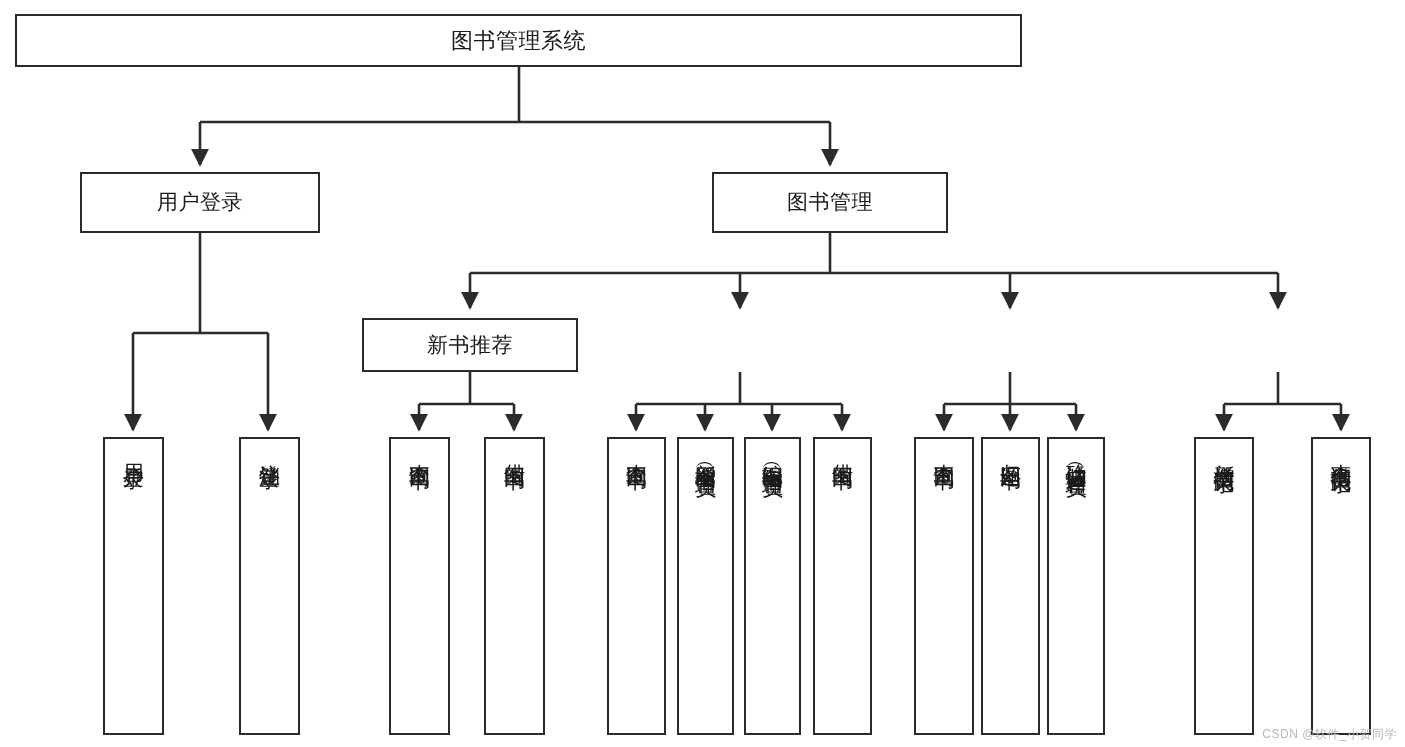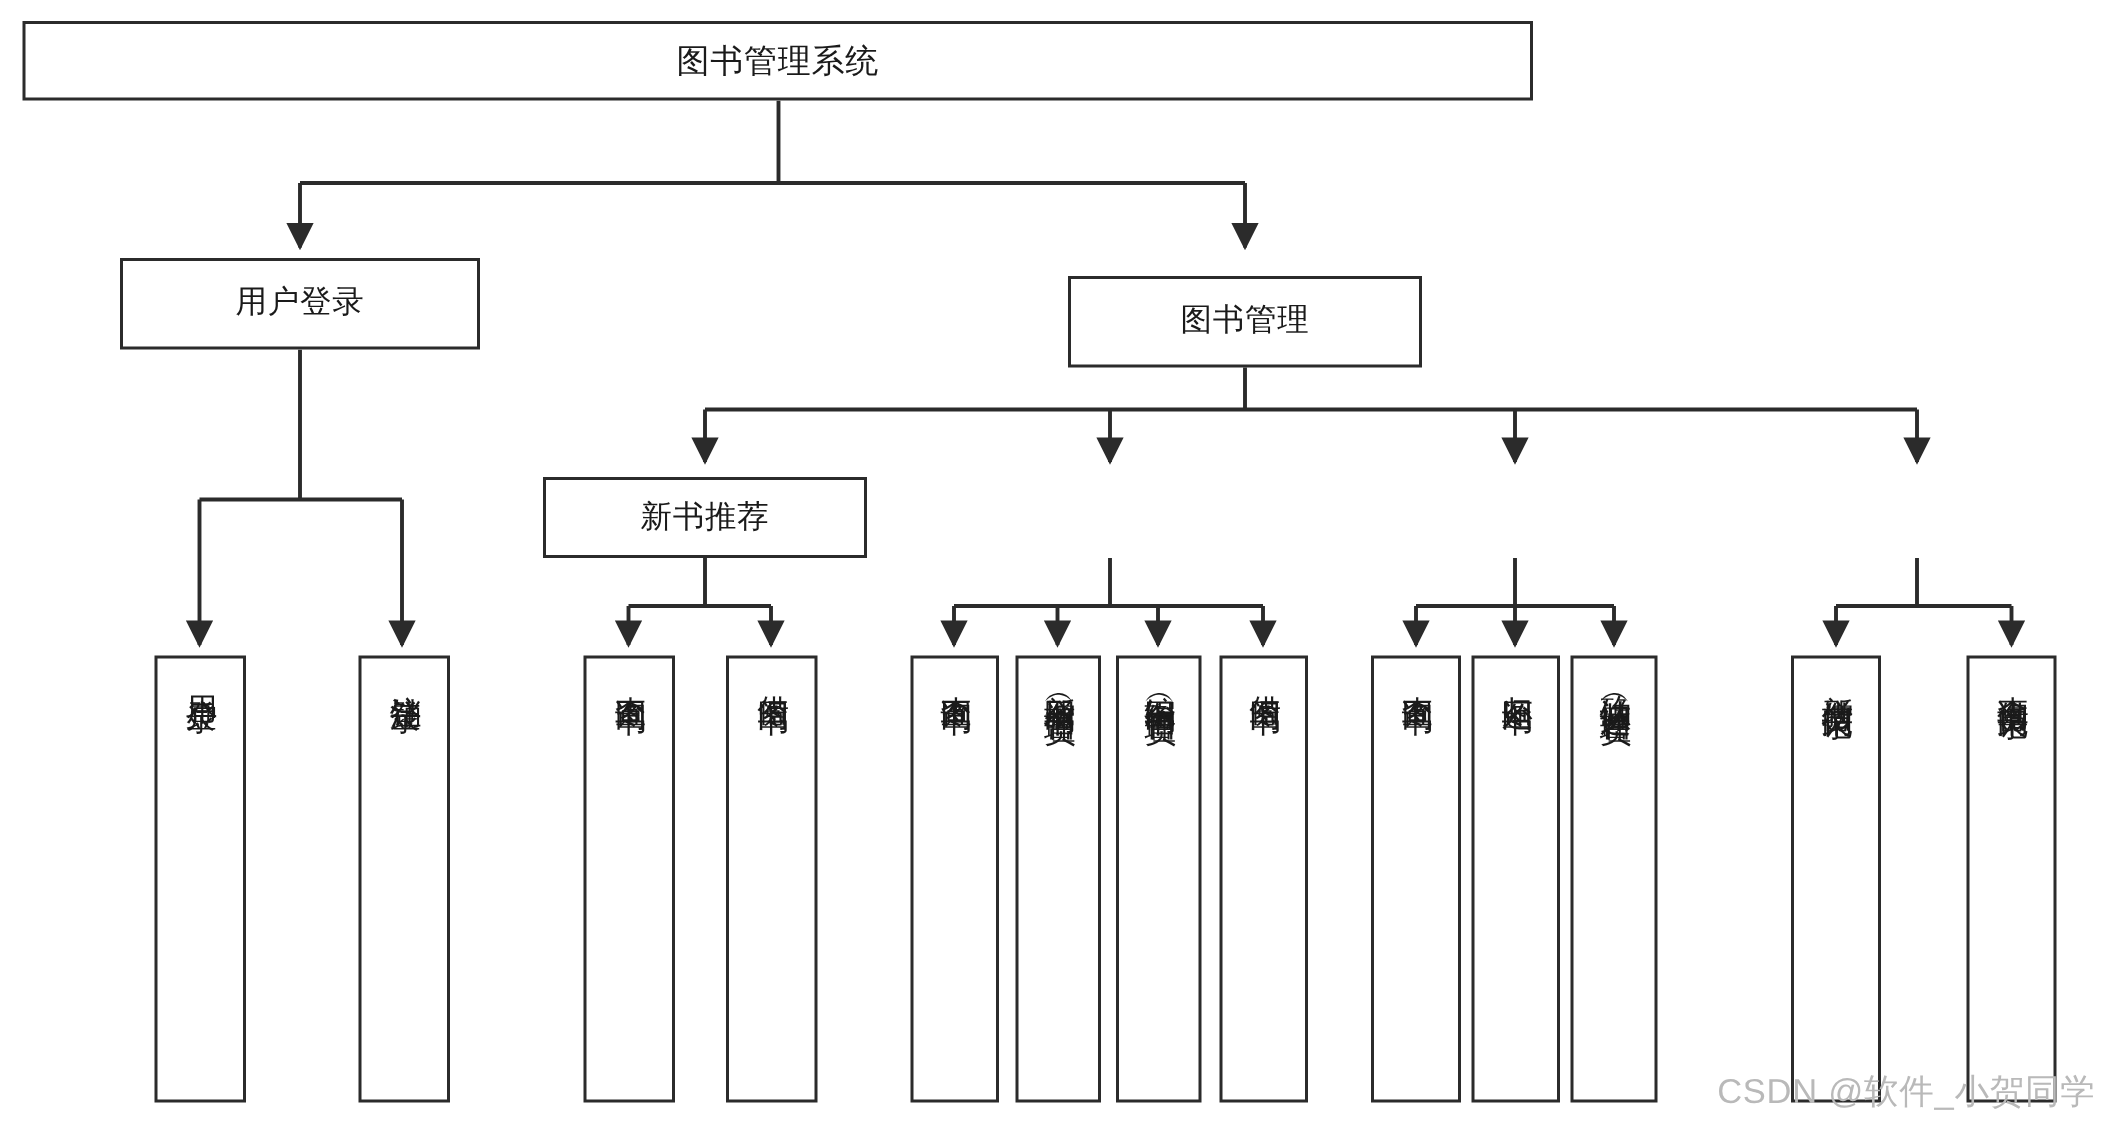--- a/index.html
+++ b/index.html
@@ -61,21 +61,21 @@
     text-orientation: upright;
     font-size: 21px;
     line-height: 1.05;
     letter-spacing: 2px;
     white-space: nowrap;
   }
   #watermark {
     position: absolute;
     right: 8px;
     bottom: 4px;
-    font-size: 23px;
+    font-size: 12px;
     color: #b9b9b9;
     letter-spacing: 0.5px;
     white-space: nowrap;
     pointer-events: none;
   }
 </style>
 </head>
 <body>
 
 <div id="diagram-root">
@@ -133,21 +133,21 @@
     </g>
   </svg>
 
   <div class="node horiz root" style="left:15px; top:14px; width:1007px; height:53px;">
     <span class="node-label">图书管理系统</span>
   </div>
 
   <div class="node horiz" style="left:80px; top:172px; width:240px; height:61px;">
     <span class="node-label">用户登录</span>
   </div>
-  <div class="node horiz" style="left:712px; top:172px; width:236px; height:61px;margin-top:12px;">
+  <div class="node horiz" style="left:712px; top:172px; width:236px; height:61px;">
     <span class="node-label">图书管理</span>
   </div>
 
   <div class="node horiz" style="left:362px; top:318px; width:216px; height:54px;">
     <span class="node-label">新书推荐</span>
   </div>
 
   <div class="node vert" style="left:103px; top:437px; width:61px; height:298px;">
     <span class="node-label">用户登录</span>
   </div>

